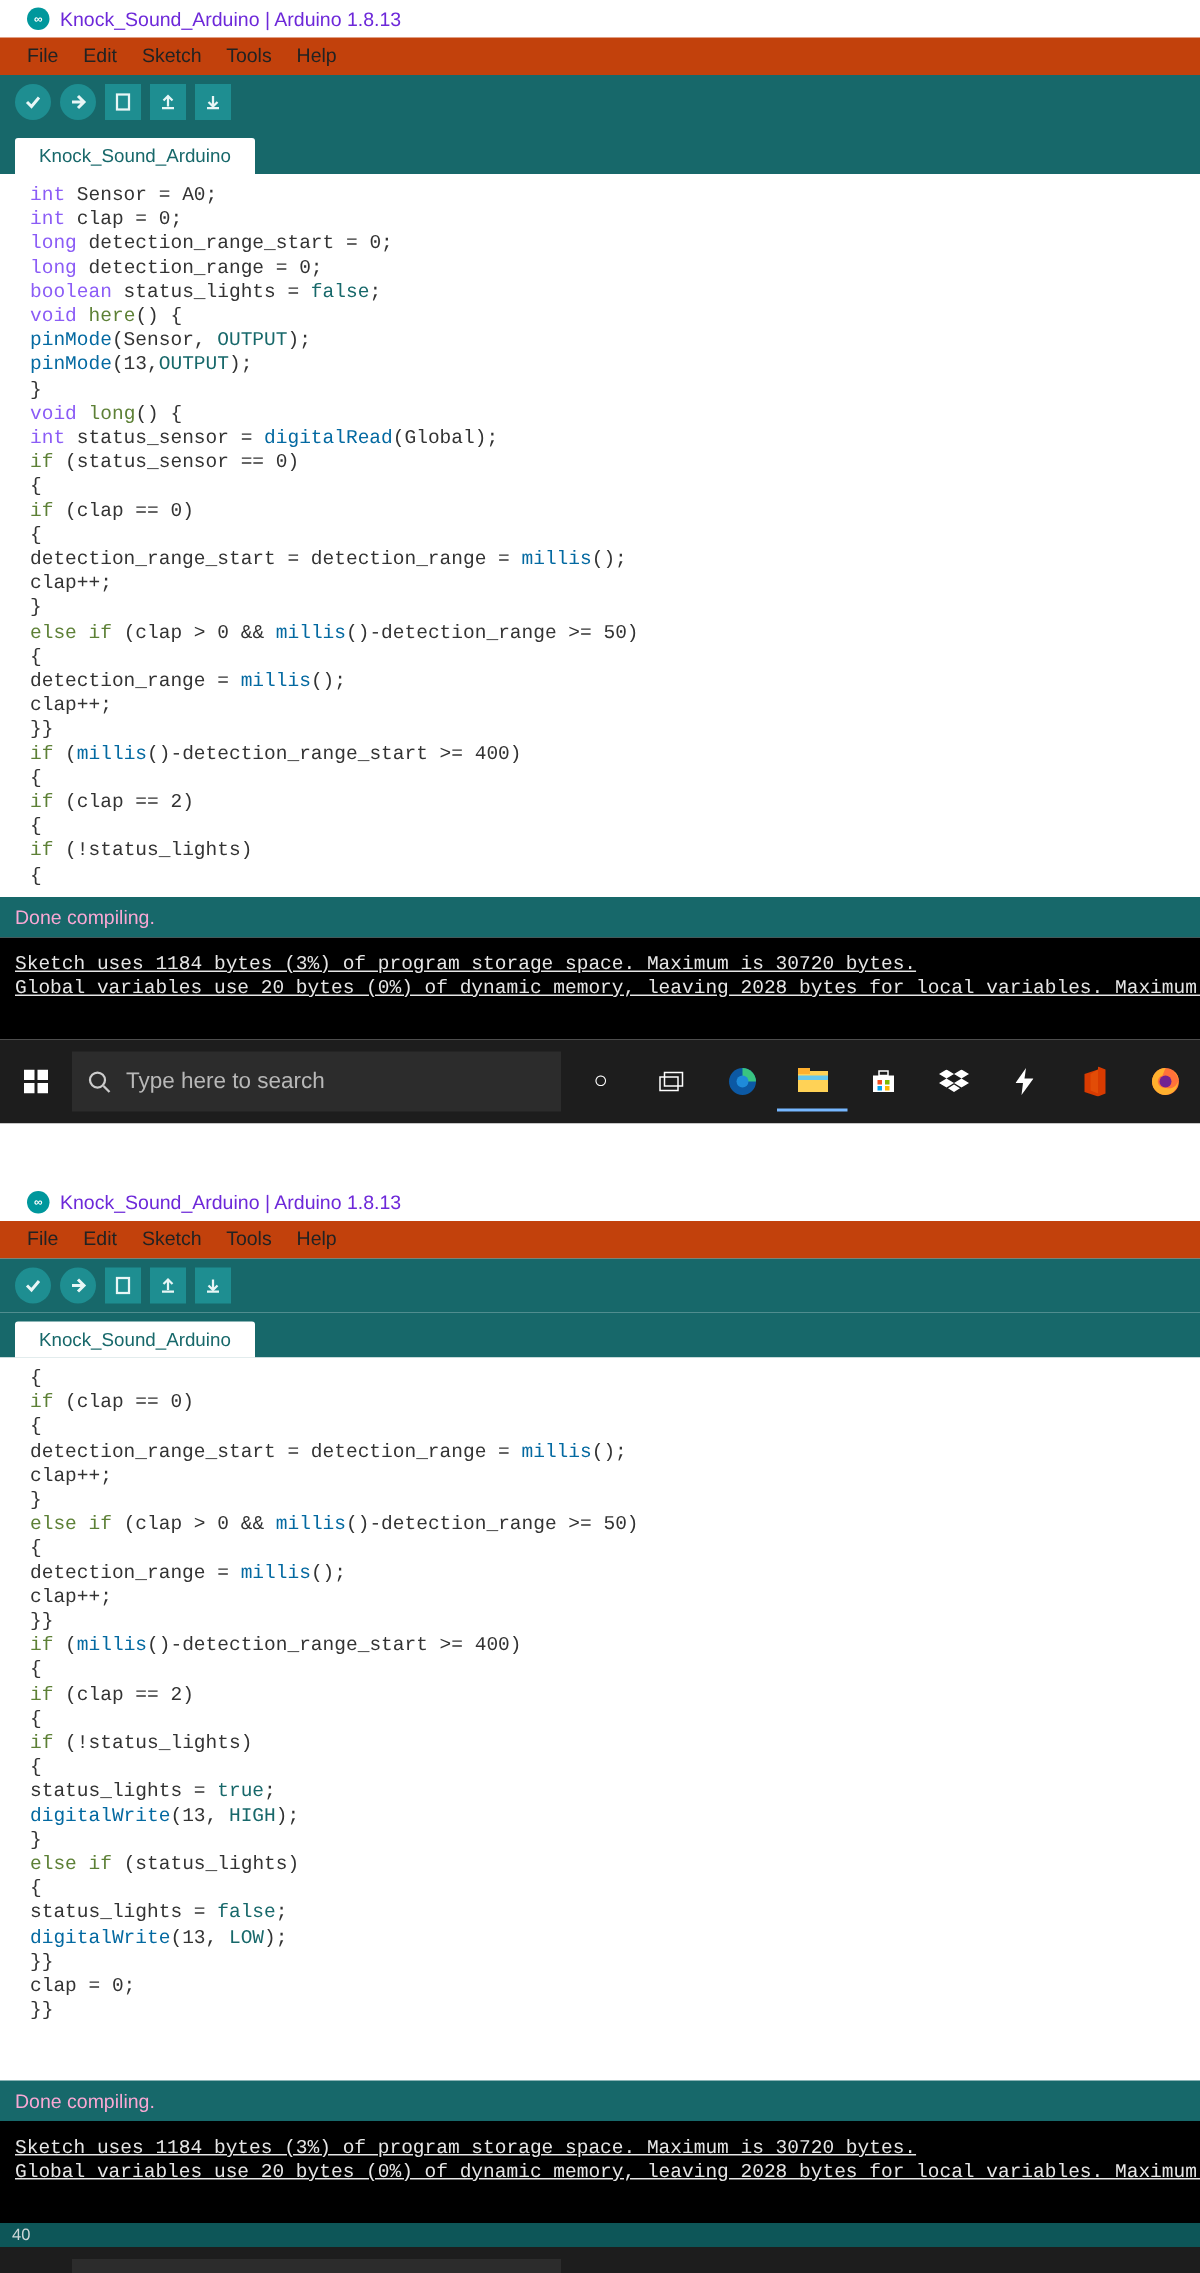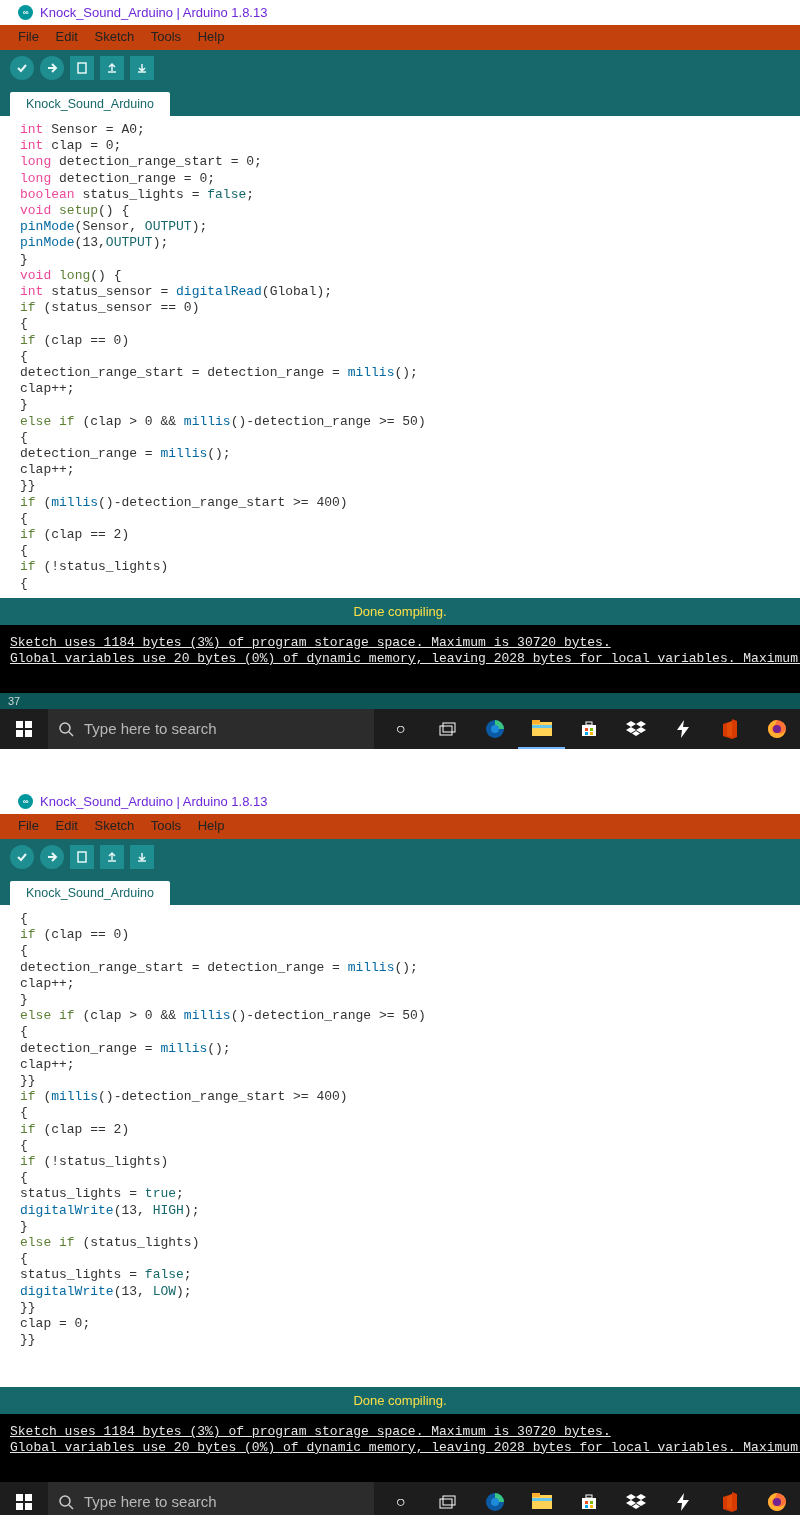--- a/index.html
+++ b/index.html
@@ -9,25 +9,25 @@
   .arduino-logo { width:15px; height:15px; border-radius:50%; background:#00979c; color:#fff; display:flex; align-items:center; justify-content:center; font-size:8px; font-weight:bold; margin-right:7px;}
   .titletext { font-size:13px; color:#6d28d9; }
   .menubar { padding:4px 18px 6px 18px; background:#c2410c; font-size:13px; color:#222; }
   .menubar span { margin-right:13px; cursor:default; }
   .toolbar { background:#17686a; padding:6px 10px; display:flex; gap:6px; align-items:center;}
   .tool-circle { width:24px; height:24px; border-radius:50%; background:#1e8e91; display:flex; align-items:center; justify-content:center; color:#e8f6f6; }
   .tool-sq { width:24px; height:24px; background:#1e8e91; display:flex; align-items:center; justify-content:center; color:#e8f6f6; }
   .tabbar { background:#17686a; padding:6px 0 0 10px;}
   .tab { display:inline-block; background:#fff; padding:5px 16px; font-size:12.5px; color:#17686a; border-top-left-radius:2px; border-top-right-radius:2px;}
   .editor { padding:6px 20px; font-family:Consolas,'Courier New',monospace; font-size:13px; line-height:16.2px; color:#333; background:#fff; white-space:pre; overflow:hidden;}
-  .t-type{color:#ec4899;} .t-kw{color:#5d8036;} .t-fn{color:#0369a1;} .t-const{color:#17686a;} .t-false{color:#17686a;}
-  .statusbar { background:#17686a; color:#fde047; padding:6px 10px; font-size:13px;text-align:center;}
+  .t-type{color:#8b5cf6;} .t-kw{color:#5d8036;} .t-fn{color:#0369a1;} .t-const{color:#17686a;} .t-false{color:#17686a;}
+  .statusbar { background:#17686a; color:#f9a8d4; padding:6px 10px; font-size:13px;}
   .console { background:#000; color:#e6e6e6; font-family:Consolas,'Courier New',monospace; font-size:13px; padding:10px 10px; line-height:16px; white-space:pre; overflow:hidden;text-decoration:underline; }
   .footer { background:#0d5658; color:#cdd7d7; font-size:11px; padding:2px 8px;}
-  .taskbar { background:#1d1d1d; height:40px; display:flex; align-items:center; }
+  .taskbar { background:#1d1d1d; height:56px; display:flex; align-items:center; }
   .start-btn { width:48px; height:40px; display:flex; align-items:center; justify-content:center; color:#fff;}
   .search-box { flex:1; height:40px; max-width:326px; background:#2c2c2c; display:flex; align-items:center; padding:0 10px; color:#b8b8b8; font-size:15px;}
   .search-box .sicon{margin-right:10px;}
   .tb-right { display:flex; align-items:center; margin-left:auto; height:40px;}
   .tb-icon { width:47px; height:40px; display:flex; align-items:center; justify-content:center; color:#fff; font-size:16px; }
   .tb-icon.active { border-bottom:2px solid #76b7ff;}
   svg { display:block; }
   .gap { height:40px; background:#fff;}
 </style>
 </head>
@@ -76,21 +76,21 @@
   </div>
   <div class="tabbar">
     <div class="tab">Knock_Sound_Arduino</div>
   </div>
 
   <div class="editor"><span class="t-type">int</span><span> Sensor = A0;</span>
 <span class="t-type">int</span><span> clap = 0;</span>
 <span class="t-type">long</span><span> detection_range_start = 0;</span>
 <span class="t-type">long</span><span> detection_range = 0;</span>
 <span class="t-type">boolean</span><span> status_lights = </span><span class="t-false">false</span><span>;</span>
-<span class="t-type">void</span><span> </span><span class="t-kw">setup</span><span>() {</span>
+<span class="t-type">void</span><span> </span><span class="t-kw">here</span><span>() {</span>
 <span class="t-fn">pinMode</span><span>(Sensor, </span><span class="t-const">OUTPUT</span><span>);</span>
 <span class="t-fn">pinMode</span><span>(13,</span><span class="t-const">OUTPUT</span><span>);</span>
 <span>}</span>
 <span class="t-type">void</span><span> </span><span class="t-kw">long</span><span>() {</span>
 <span class="t-type">int</span><span> status_sensor = </span><span class="t-fn">digitalRead</span><span>(Global);</span>
 <span class="t-kw">if</span><span> (status_sensor == 0)</span>
 <span>{</span>
 <span class="t-kw">if</span><span> (clap == 0)</span>
 <span>{</span>
 <span>detection_range_start = detection_range = </span><span class="t-fn">millis</span><span>();</span>
@@ -104,21 +104,20 @@
 <span class="t-kw">if</span><span> (</span><span class="t-fn">millis</span><span>()-detection_range_start &gt;= 400)</span>
 <span>{</span>
 <span class="t-kw">if</span><span> (clap == 2)</span>
 <span>{</span>
 <span class="t-kw">if</span><span> (!status_lights)</span>
 <span>{</span></div>
 
   <div class="statusbar">Done compiling.</div>
   <div class="console"><div>Sketch uses 1184 bytes (3%) of program storage space. Maximum is 30720 bytes.</div><div>Global variables use 20 bytes (0%) of dynamic memory, leaving 2028 bytes for local variables. Maximum is 2048 bytes.</div>
 </div>
-  <div class="footer">37</div>
 
   <div class="taskbar">
     <div class="start-btn">
       <svg width="16" height="16" viewBox="0 0 16 16">
           <rect x="0" y="0" width="7" height="7" fill="#fff"></rect>
           <rect x="9" y="0" width="7" height="7" fill="#fff"></rect>
           <rect x="0" y="9" width="7" height="7" fill="#fff"></rect>
           <rect x="9" y="9" width="7" height="7" fill="#fff"></rect>
         </svg>
     </div>
@@ -262,20 +261,21 @@
 <span>status_lights = </span><span class="t-false">false</span><span>;</span>
 <span class="t-fn">digitalWrite</span><span>(13, </span><span class="t-const">LOW</span><span>);</span>
 <span>}}</span>
 <span>clap = 0;</span>
 <span>}}</span>
 <br><br></div>
 
   <div class="statusbar">Done compiling.</div>
   <div class="console"><div>Sketch uses 1184 bytes (3%) of program storage space. Maximum is 30720 bytes.</div><div>Global variables use 20 bytes (0%) of dynamic memory, leaving 2028 bytes for local variables. Maximum is 2048 bytes.</div>
 </div>
+  <div class="footer">40</div>
 
   <div class="taskbar">
     <div class="start-btn">
       <svg width="16" height="16" viewBox="0 0 16 16">
           <rect x="0" y="0" width="7" height="7" fill="#fff"></rect>
           <rect x="9" y="0" width="7" height="7" fill="#fff"></rect>
           <rect x="0" y="9" width="7" height="7" fill="#fff"></rect>
           <rect x="9" y="9" width="7" height="7" fill="#fff"></rect>
         </svg>
     </div>

